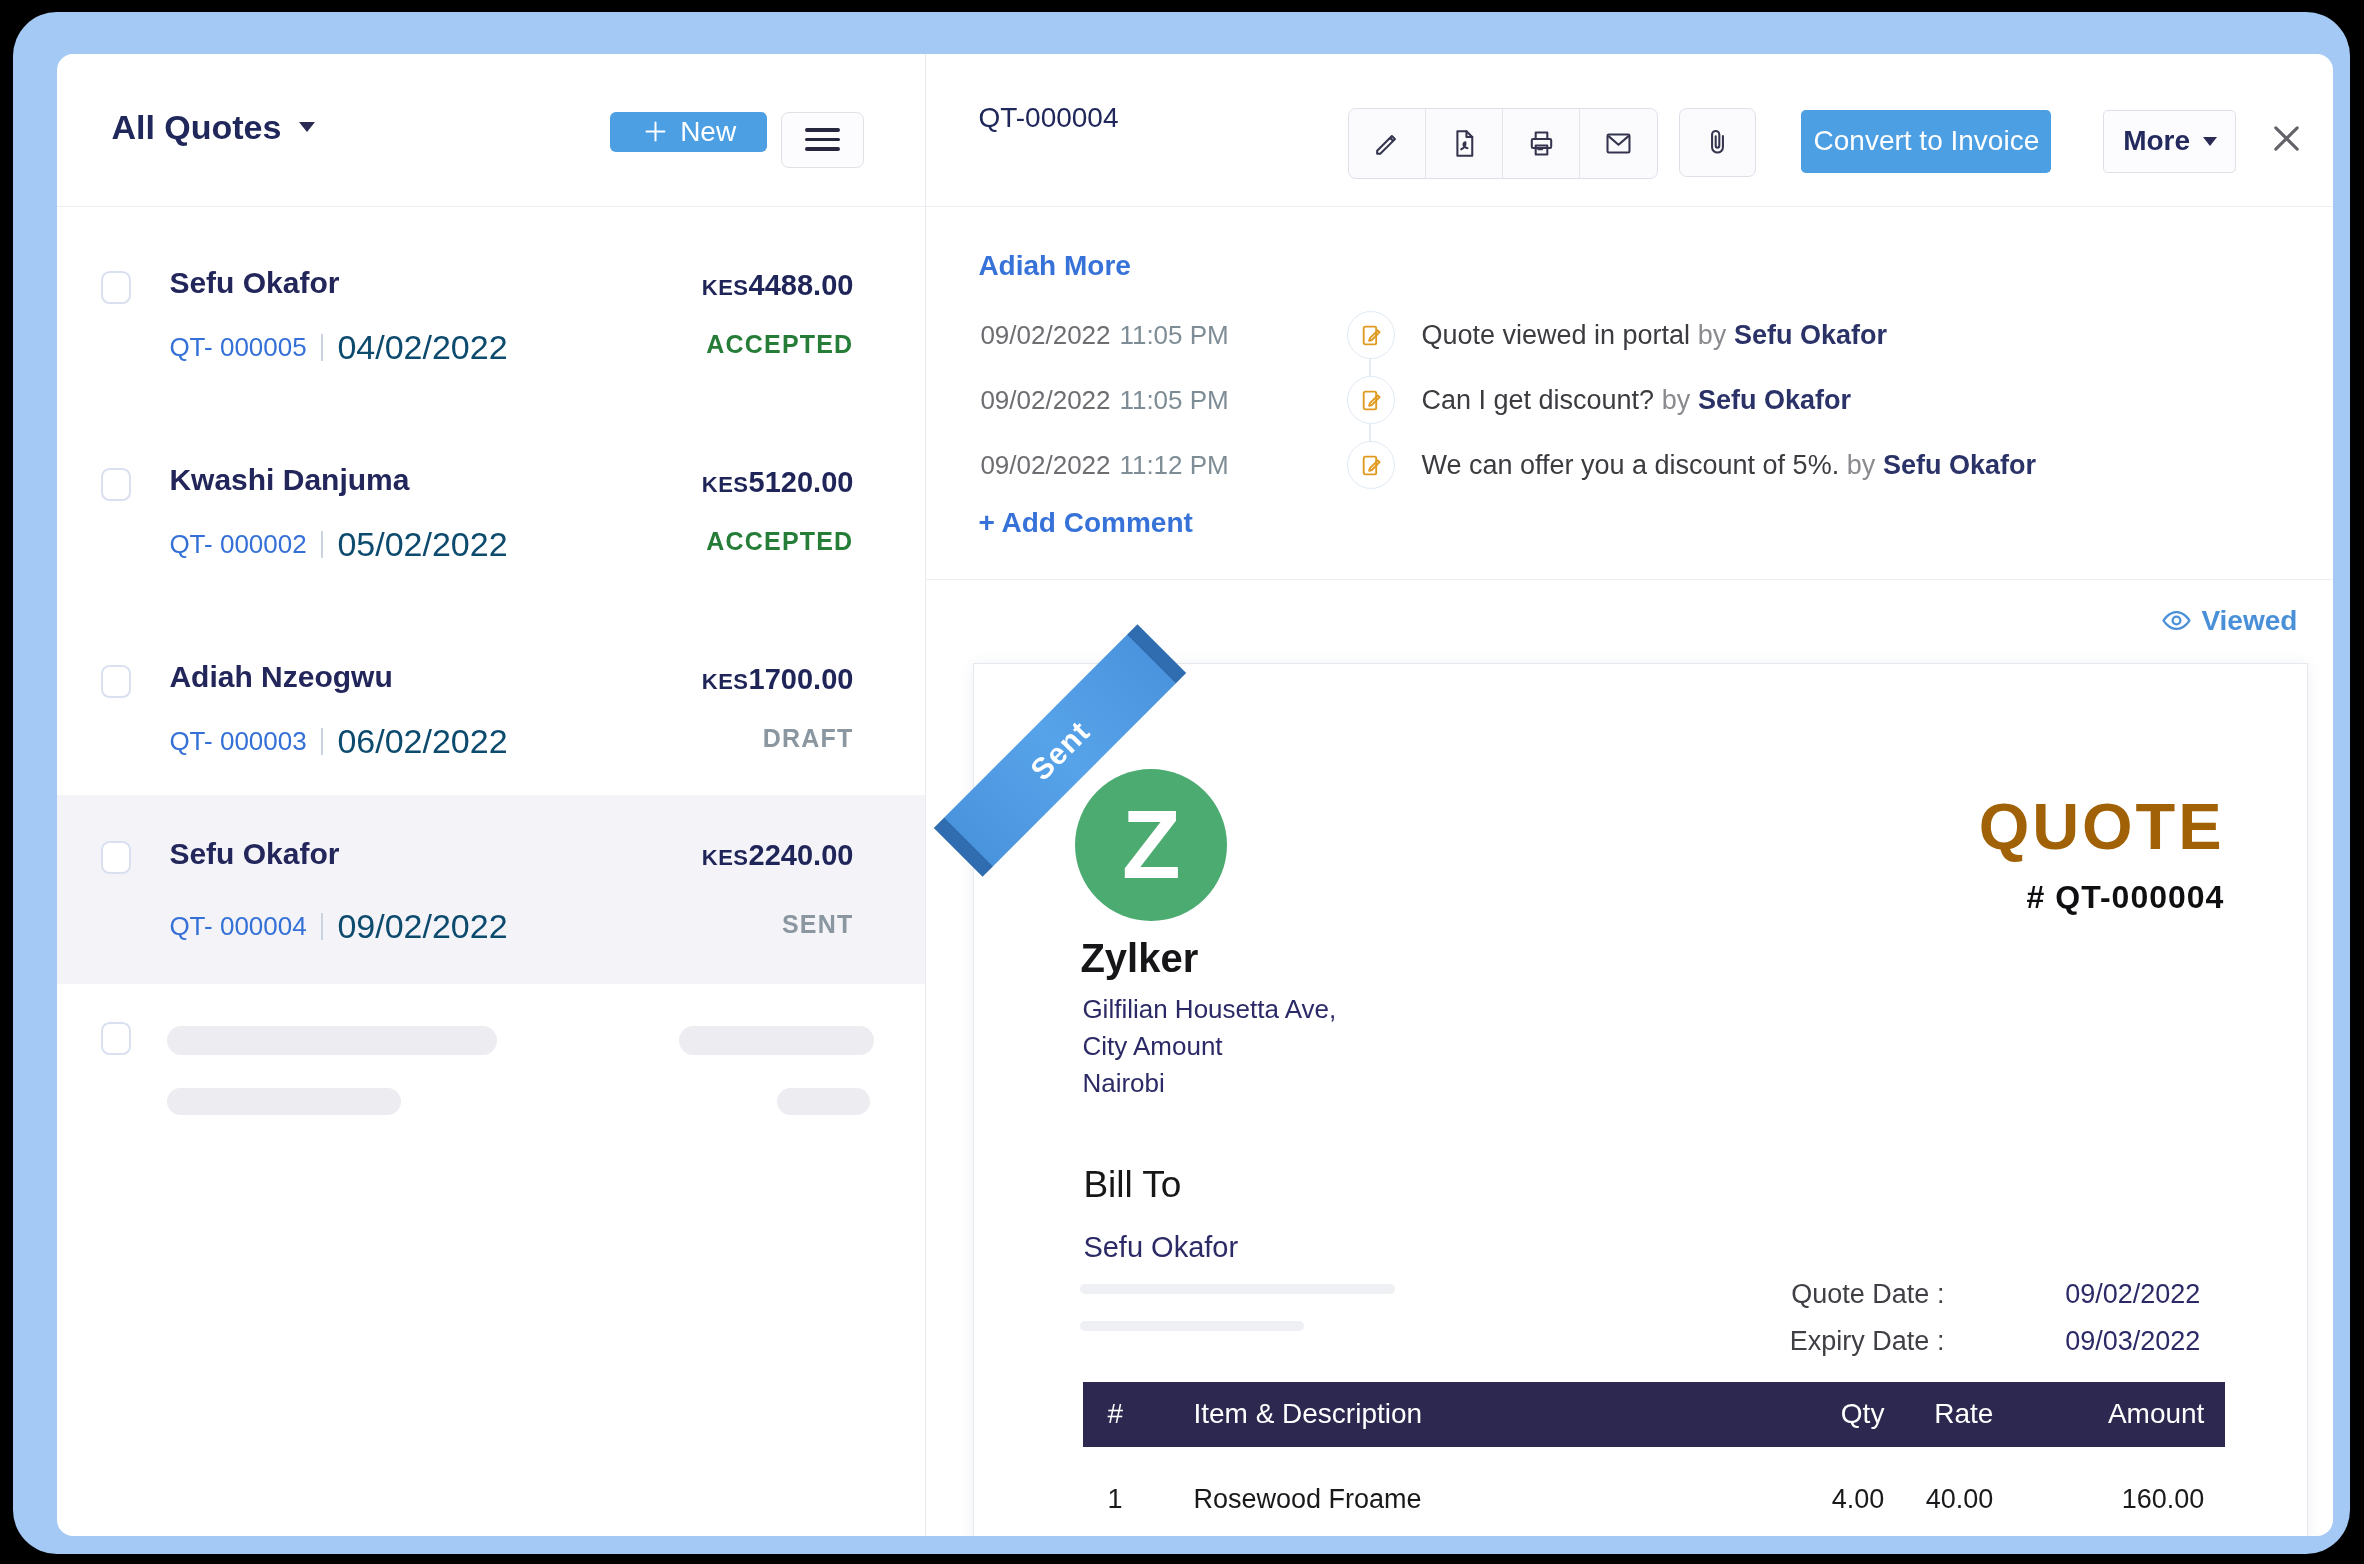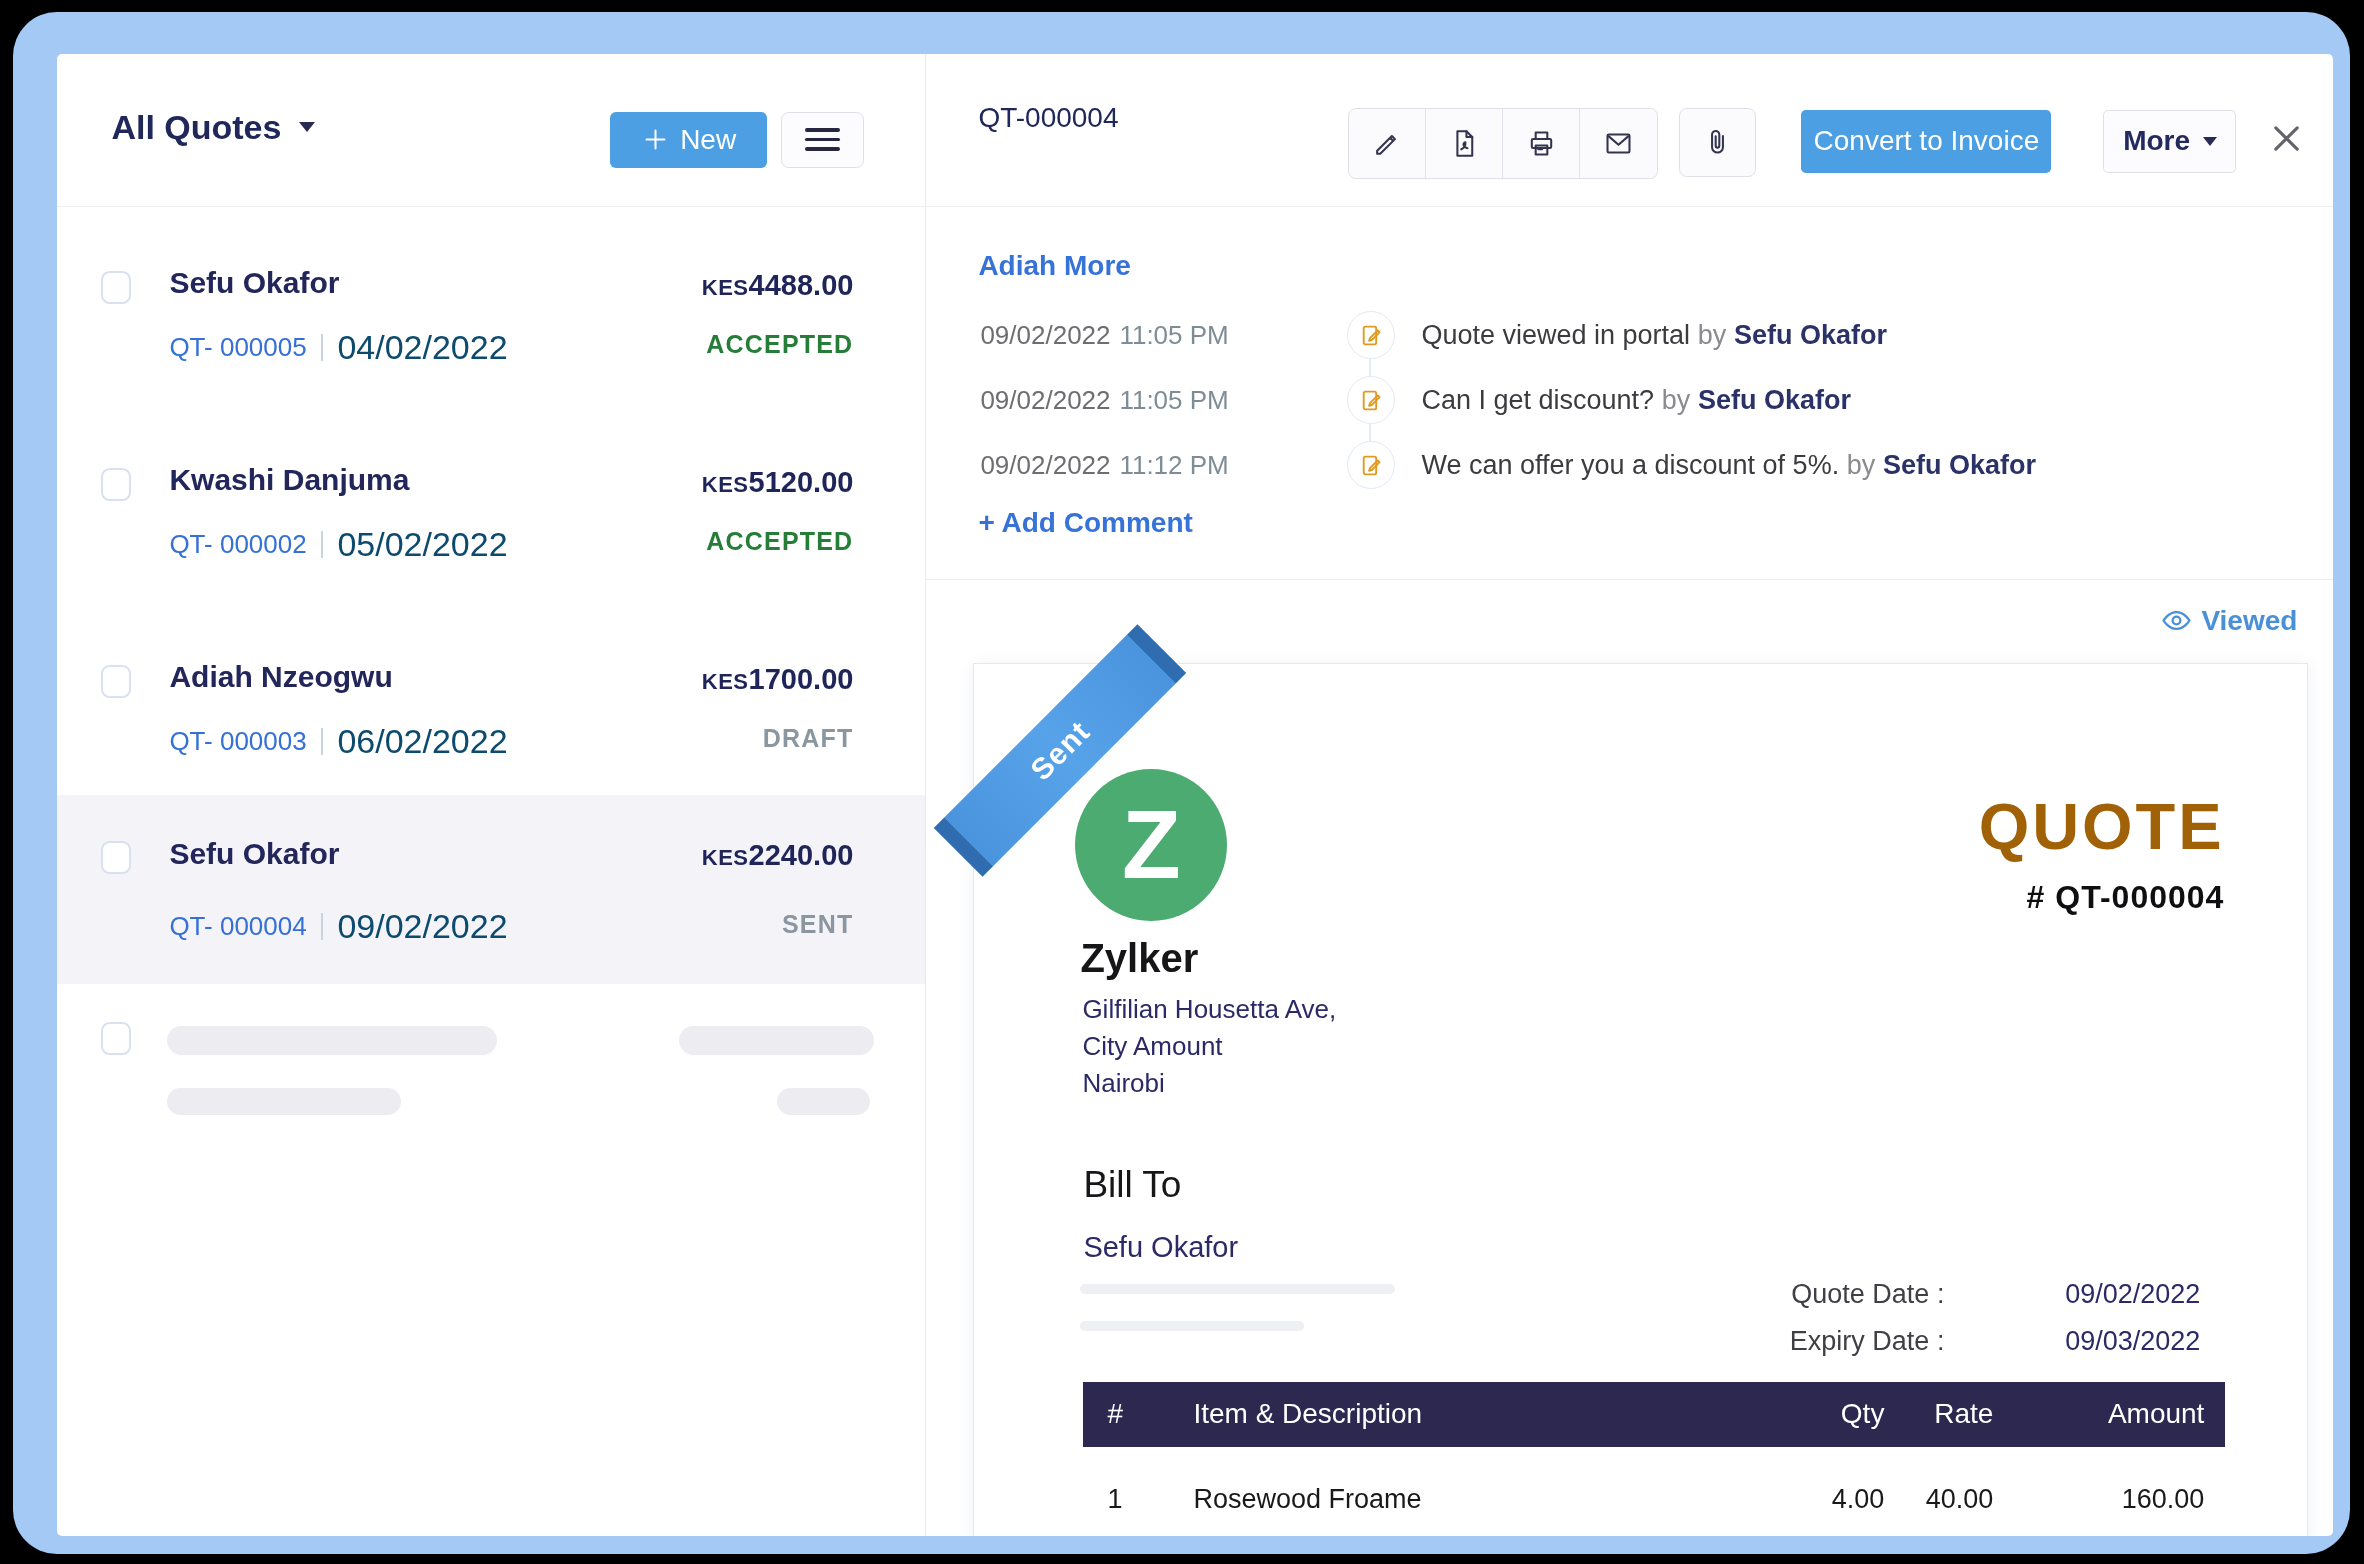--- a/index.html
+++ b/index.html
@@ -1,28 +1,28 @@
 <!DOCTYPE html>
 <html><head>
 <meta charset="utf-8">
 <style>
   html,body{margin:0;padding:0;width:2364px;height:1565px;overflow:hidden;background:#000;
     font-family:"Liberation Sans","DejaVu Sans",sans-serif;}
   .stage{position:relative;width:2364px;height:1565px;background:#000;}
   .frame{position:absolute;left:13.4px;top:11.5px;width:2337px;height:1542px;background:#a3c9f4;border-radius:44px;}
-  .app{position:absolute;left:44px;top:42px;width:2276px;height:1482px;background:#fff;border-radius:5px;overflow:hidden;}
+  .app{position:absolute;left:44px;top:42px;width:2276px;height:1482px;background:#fff;border-radius:16px;overflow:hidden;}
 
   
   .left-panel{position:absolute;left:0;top:0;width:868px;height:100%;border-right:1.9px solid #e9e9f0;}
   .left-header{position:absolute;left:0;top:0;width:100%;height:152px;border-bottom:1.9px solid #ededf2;}
   .lp-title{position:absolute;left:54px;top:54px;display:flex;align-items:center;gap:17.3px;cursor:pointer;}
   .lp-title span{font-size:34px;font-weight:600;color:#20275a;}
   .caret{width:0;height:0;border-left:8.6px solid transparent;border-right:8.6px solid transparent;border-top:10.6px solid #2a2a55;}
   .caret.sm{border-left-width:7.7px;border-right-width:7.7px;border-top-width:9.6px;}
-  .new-btn{position:absolute;left:553px;top:58px;width:157px;height:56px;background:#4c9fe3;border:none;border-radius:5.8px;
+  .new-btn{position:absolute;left:553px;top:58px;width:157px;height:40px;background:#4c9fe3;border:none;border-radius:5.8px;
     display:flex;align-items:center;justify-content:center;gap:11.5px;color:#fff;font-size:28px;cursor:pointer;font-family:inherit;}
   .menu-btn{position:absolute;left:724px;top:58px;width:83px;height:56px;background:#fcfcfe;border:1.9px solid #dfdfe8;border-radius:7.7px;
     display:flex;align-items:center;justify-content:center;cursor:pointer;}
   .hamburger{display:flex;flex-direction:column;gap:5.8px;}
   .hamburger i{display:block;width:35px;height:3.8px;background:#26263f;border-radius:1.9px;}
 
   .qrow{position:absolute;left:0;width:868px;height:197px;}
   .qrow.selected{background:#f3f3f8;height:189px;}
   .cbx{position:absolute;left:44px;top:29px;width:26px;height:29px;border:2.9px solid #d9e1f0;border-radius:8.6px;background:#fff;cursor:pointer;}
   .qname{position:absolute;left:112px;top:24px;font-size:30px;font-weight:600;color:#23265a;}

